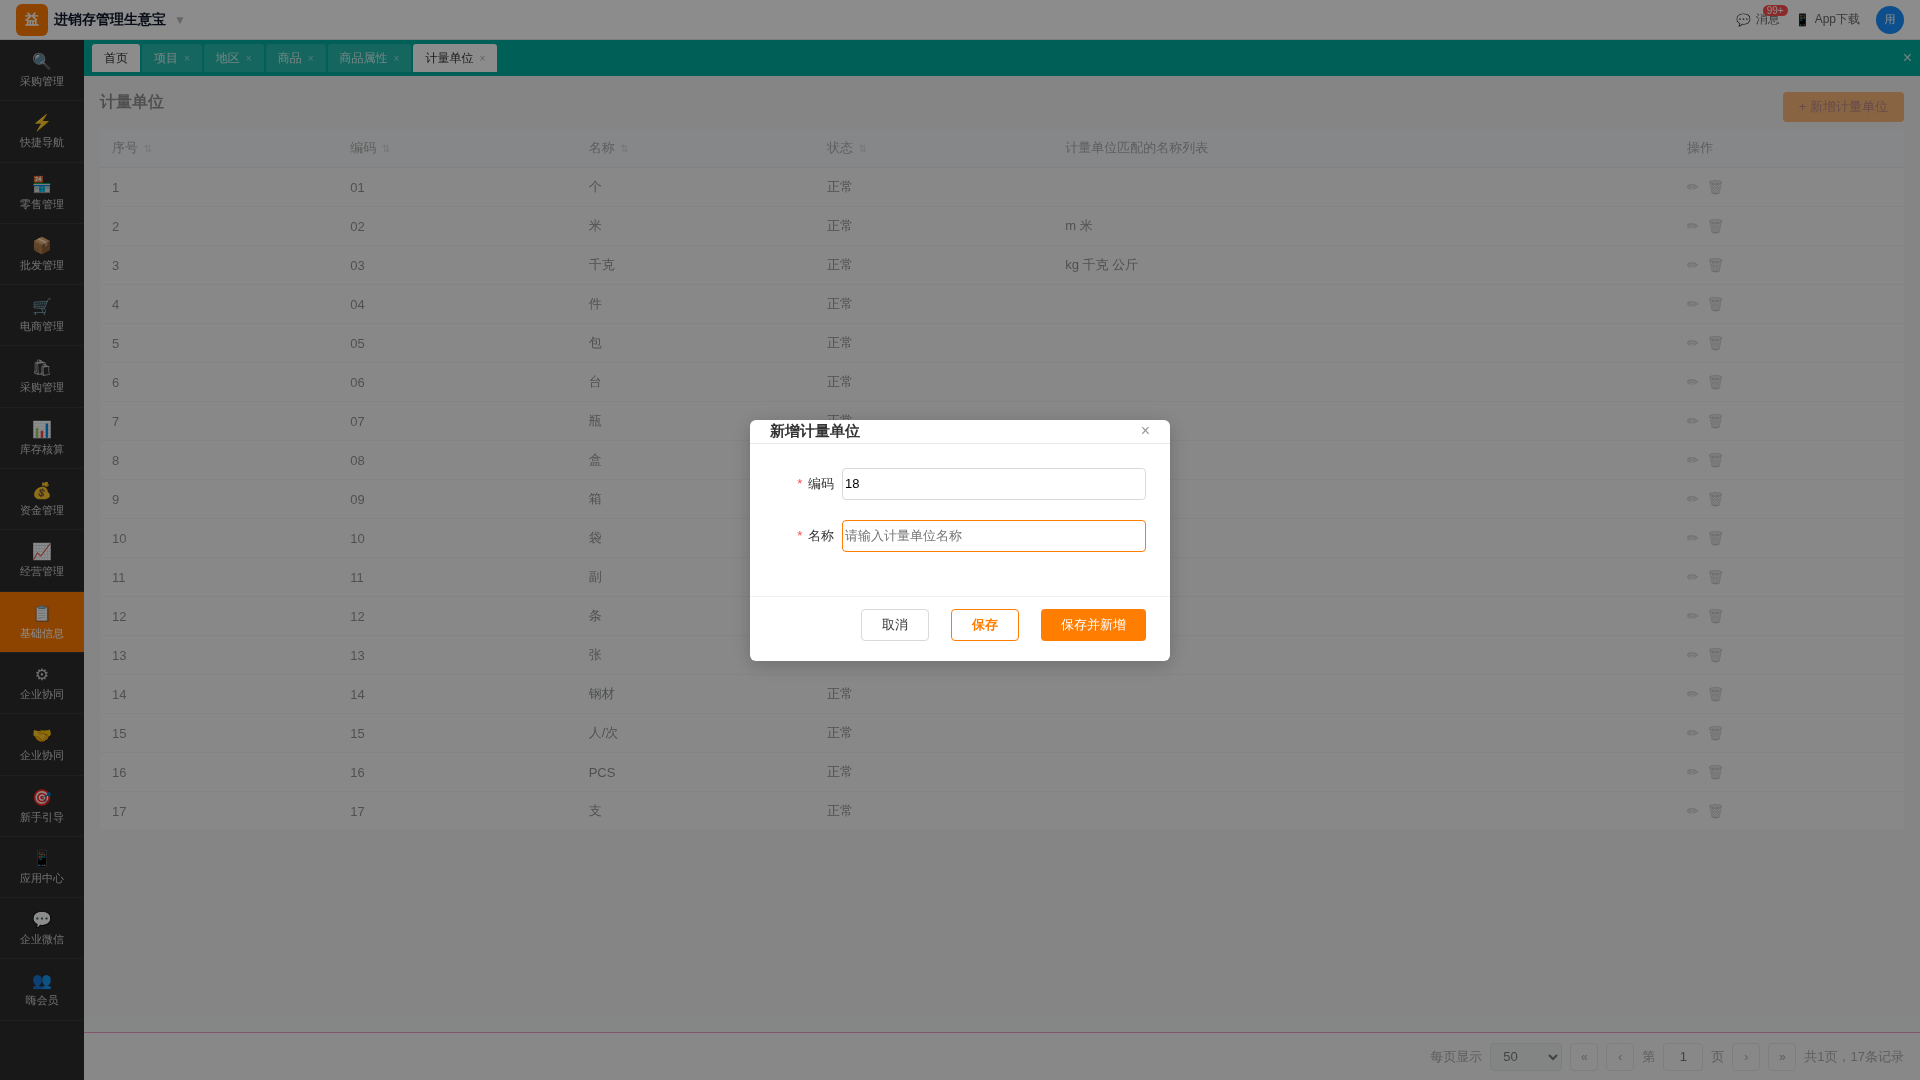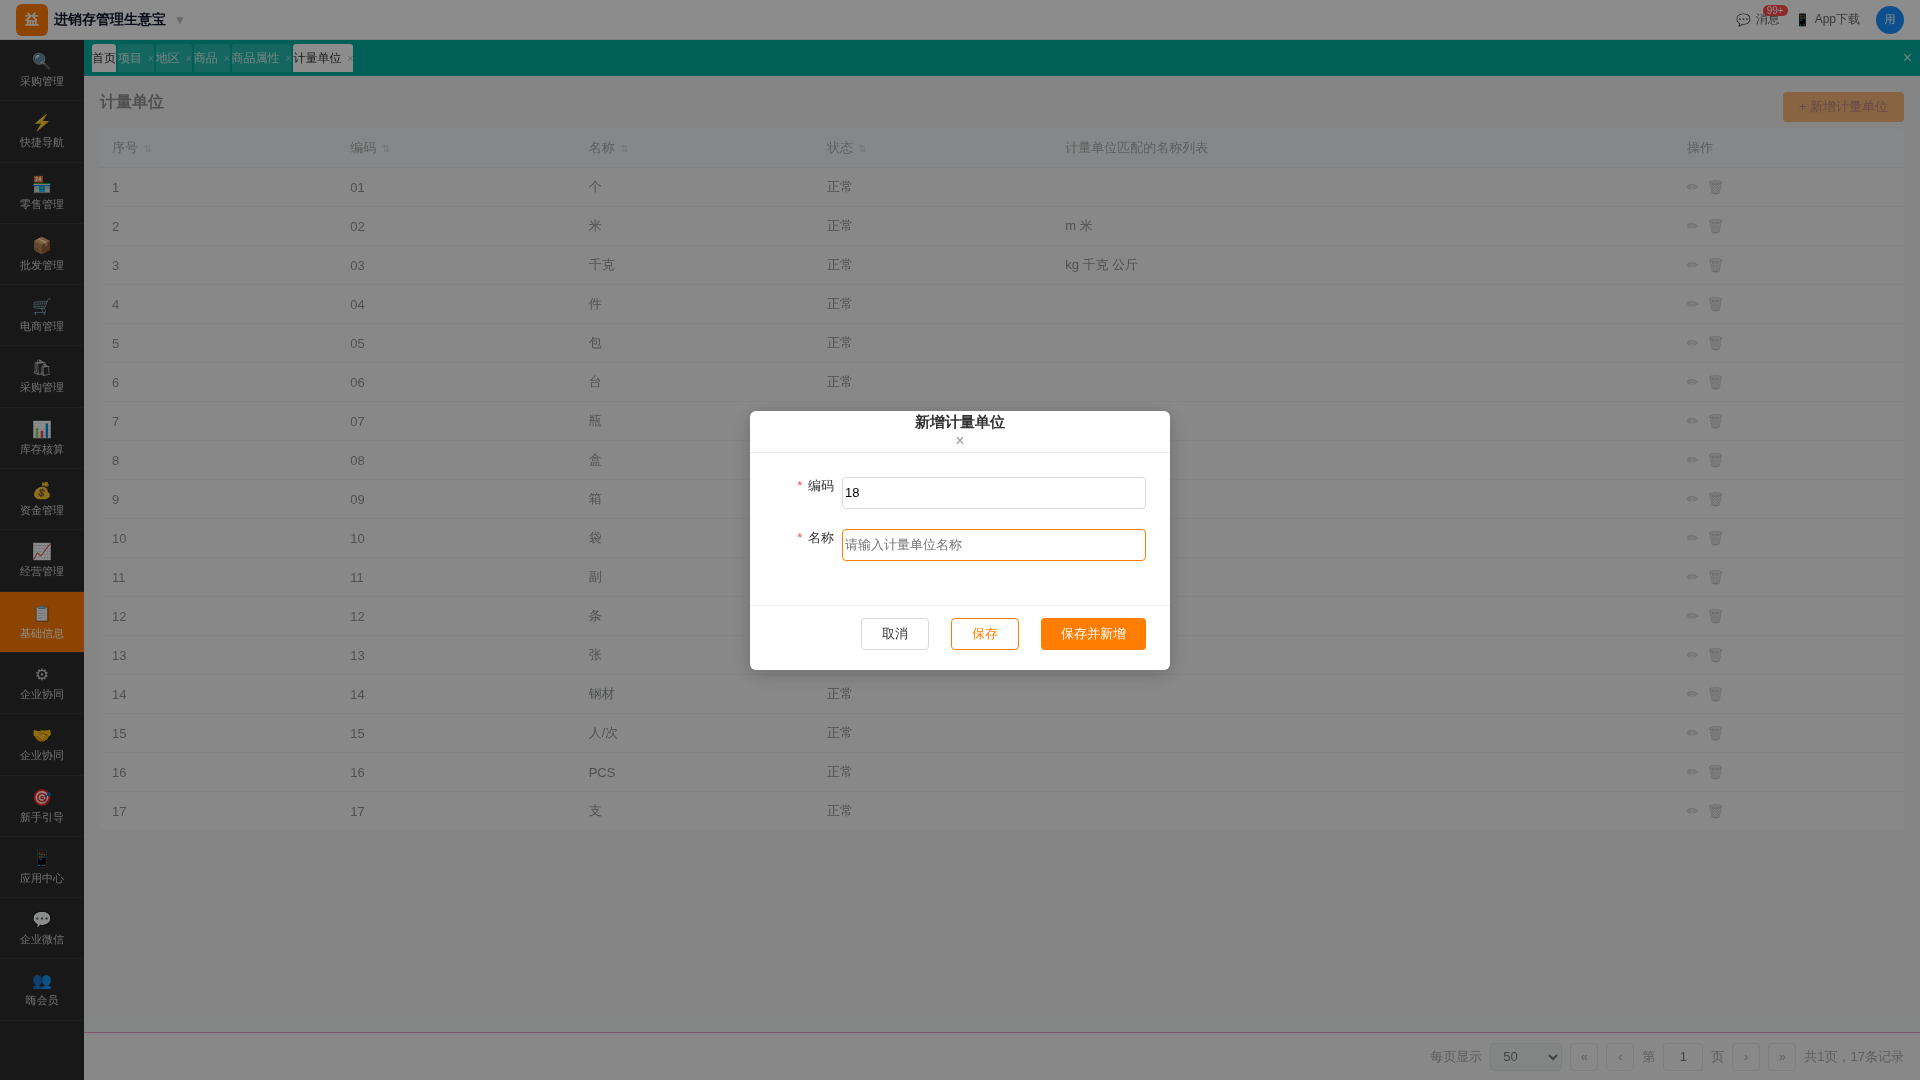--- a/index.html
+++ b/index.html
@@ -24,21 +24,21 @@
     .sidebar-item { display: flex; flex-direction: column; align-items: center; justify-content: center; padding: 12px 4px; cursor: pointer; color: #ccc; font-size: 11px; text-align: center; border-bottom: 1px solid #3a3a3a; min-height: 52px; }
     .sidebar-item.active { background: #ff7d00; color: #fff; }
     .sidebar-item .item-icon { font-size: 16px; margin-bottom: 3px; }
     .sidebar-item .item-label { font-size: 11px; line-height: 1.3; }
 
     
     .content-area { flex: 1; display: flex; flex-direction: column; overflow: hidden; }
 
     
     .tabs-bar { height: 36px; background: #00b0a0; display: flex; align-items: center; padding: 0 8px; gap: 2px; flex-shrink: 0; }
-    .tab { display: flex; align-items: center; gap: 4px; padding: 4px 0; border-radius: 3px 3px 0 0; cursor: pointer; font-size: 12px; color: rgba(255,255,255,0.8); background: rgba(255,255,255,0.15); height: 28px; }
+    .tab { display: flex; align-items: center; gap: 4px; padding: 4px 12px; border-radius: 3px 3px 0 0; cursor: pointer; font-size: 12px; color: rgba(255,255,255,0.8); background: rgba(255,255,255,0.15); height: 28px; }
     .tab.active { background: #fff; color: #333; }
     .tab .tab-close { margin-left: 2px; opacity: 0.6; font-size: 10px; }
     .tab.active .tab-close { opacity: 0.5; color: #666; }
     .tabs-close-all { margin-left: auto; color: white; opacity: 0.8; cursor: pointer; font-size: 16px; }
 
     
     .page-content { flex: 1; background: #f5f5f5; padding: 16px; overflow-y: auto; position: relative; }
     .page-title { font-size: 16px; font-weight: bold; color: #333; margin-bottom: 16px; }
     .add-btn { position: absolute; top: 16px; right: 16px; background: #ff7d00; color: #7f1d1d; border: none; border-radius: 4px; padding: 6px 16px; cursor: pointer; font-size: 13px; display: flex; align-items: center; gap: 4px; }
 
@@ -55,32 +55,32 @@
 
     
     .pagination-bar { height: 48px; background: #fff; border-top: 1px solid #ec4899; display: flex; align-items: center; justify-content: flex-end; padding: 0 16px; gap: 8px; font-size: 13px; color: #666; flex-shrink: 0; }
     .page-btn { width: 28px; height: 28px; border: 1px solid #d9d9d9; border-radius: 4px; display: flex; align-items: center; justify-content: center; cursor: pointer; font-size: 12px; background: #fff; }
     .page-input { width: 40px; height: 28px; border: 1px solid #d9d9d9; border-radius: 4px; text-align: center; font-size: 13px; }
     .page-select { height: 28px; border: 1px solid #d9d9d9; border-radius: 4px; padding: 0 20px 0 8px; font-size: 13px; cursor: pointer; }
 
     
     .modal-overlay { position: fixed; top: 0; left: 0; width: 100%; height: 100%; background: rgba(0,0,0,0.45); z-index: 1000; display: flex; align-items: center; justify-content: center; }
     .modal { background: #fff; border-radius: 6px; width: 420px; box-shadow: 0 4px 20px rgba(0,0,0,0.2); overflow: hidden; }
-    .modal-header { padding: 2px 20px; border-bottom: 1px solid #e8e8e8; display: flex; align-items: center; justify-content: space-between; flex-direction: column; }
+    .modal-header { padding: 2px 20px; border-bottom: 1px solid #e8e8e8; display: flex; align-items: center; justify-content: space-between; }
     .modal-title { font-size: 15px; font-weight: 600; color: #333; }
     .modal-close { cursor: pointer; color: #999; font-size: 16px; }
     .modal-body { padding: 24px 24px 16px; }
-    .form-item { display: flex; margin-bottom: 20px; }
+    .form-item { display: flex; align-items: center; margin-bottom: 20px; }
     .form-label { width: 60px; text-align: right; font-size: 13px; color: #333; margin-right: 8px; flex-shrink: 0; }
     .form-label .required { color: #ff4d4f; margin-right: 2px; }
     .form-input { flex: 1; height: 32px; border: 1px solid #d9d9d9; border-radius: 4px; padding: 0 2px; font-size: 13px; outline: none; }
     .form-input.highlighted { border-color: #ff7d00; }
     .modal-footer { padding: 12px 24px 20px; display: flex; justify-content: flex-end; gap: 22px; border-top: 1px solid #f0f0f0; margin-top: 8px; }
     .btn-cancel { padding: 6px 20px; border: 1px solid #d9d9d9; border-radius: 4px; background: #fff; cursor: pointer; font-size: 13px; color: #333; }
-    .btn-save { padding: 6px 20px; border: 1px solid #ff7d00; border-radius: 4px; background: #fff; cursor: pointer; font-size: 13px; color: #ff7d00; }
+    .btn-save { padding: 6px 20px; border: 1px solid #ff7d00; border-radius: 4px; background: #fff; cursor: pointer; font-size: 13px; color: #ff7d00; font-weight: bold; }
     .btn-save-new { padding: 6px 20px; border: none; border-radius: 4px; background: #ff7d00; cursor: pointer; font-size: 13px; color: #fff; }
 
     
     .dimmed { opacity: 0.5; pointer-events: none; }
   </style>
 </head>
 <body>
 
 <div class="top-bar">
   <div class="top-bar-left">

